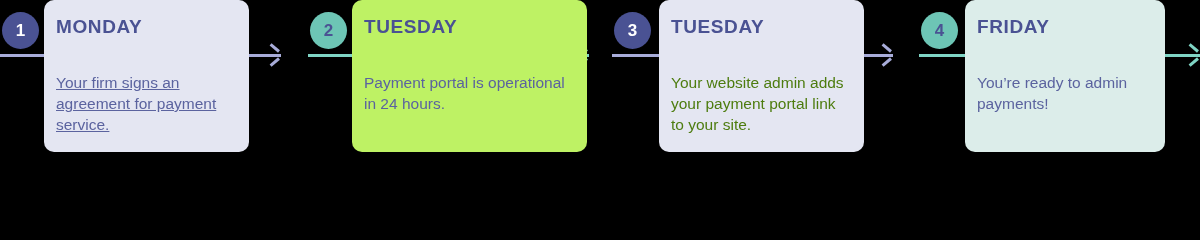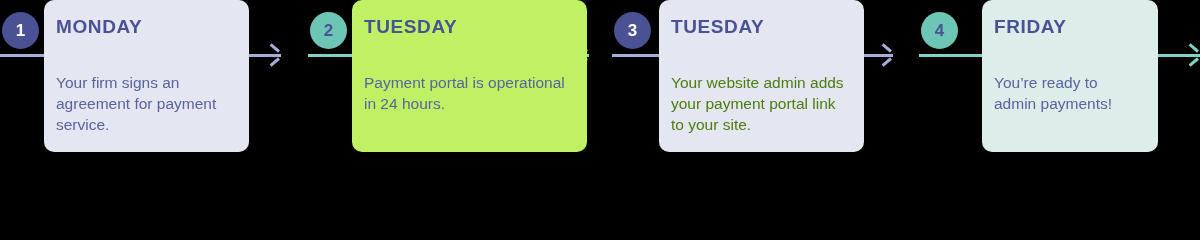--- a/index.html
+++ b/index.html
@@ -111,21 +111,21 @@
 </head>
 <body>
 
 <div id="timeline">
     <div class="connector" style="left: 0px; width: 281px; color: rgb(168, 172, 217);">
       <div class="shaft"></div>
       <div class="head"></div>
     </div>
     <div class="card" style="left: 44px; width: 205px; background: rgb(228, 230, 242);">
       <div class="card-title" style="color: rgb(74, 82, 147);">MONDAY</div>
-      <div class="card-body" style="color: rgb(91, 99, 159);">Your firm signs an agreement for payment service.</div>
+      <div class="card-body" style="color: rgb(91, 99, 159); text-decoration: underline;">Your firm signs an agreement for payment service.</div>
     </div>
     <div class="badge" style="left: 2px; background: rgb(74, 82, 147); color: rgb(255, 255, 255);">1</div>
     <div class="connector" style="left: 308px; width: 281px; color: rgb(127, 212, 196);">
       <div class="shaft"></div>
       <div class="head"></div>
     </div>
     <div class="card" style="left: 352px; width: 235px; background: #bef264;">
       <div class="card-title" style="color: rgb(74, 82, 147);">TUESDAY</div>
       <div class="card-body" style="color: rgb(91, 99, 159);">Payment portal is operational in 24 hours.</div>
     </div>
@@ -136,18 +136,18 @@
     </div>
     <div class="card" style="left: 659px; width: 205px; background: rgb(228, 230, 242);">
       <div class="card-title" style="color: rgb(74, 82, 147);">TUESDAY</div>
       <div class="card-body" style="color: #4d7c0f;">Your website admin adds your payment portal link to your site.</div>
     </div>
     <div class="badge" style="left: 614px; background: rgb(74, 82, 147); color: rgb(255, 255, 255);">3</div>
     <div class="connector" style="left: 919px; width: 281px; color: rgb(127, 212, 196);">
       <div class="shaft"></div>
       <div class="head"></div>
     </div>
-    <div class="card" style="left: 965px; width: 176px; background: rgb(220, 237, 234); margin-left: 17px;">
+    <div class="card" style="left: 965px; width: 200px; background: rgb(220, 237, 234);">
       <div class="card-title" style="color: rgb(74, 82, 147);">FRIDAY</div>
       <div class="card-body" style="color: rgb(91, 99, 159);">You’re ready to admin payments!</div>
     </div>
     <div class="badge" style="left: 921px; background: rgb(109, 197, 181); color: rgb(74, 82, 147);">4</div>
   </div>
 
 </body></html>

